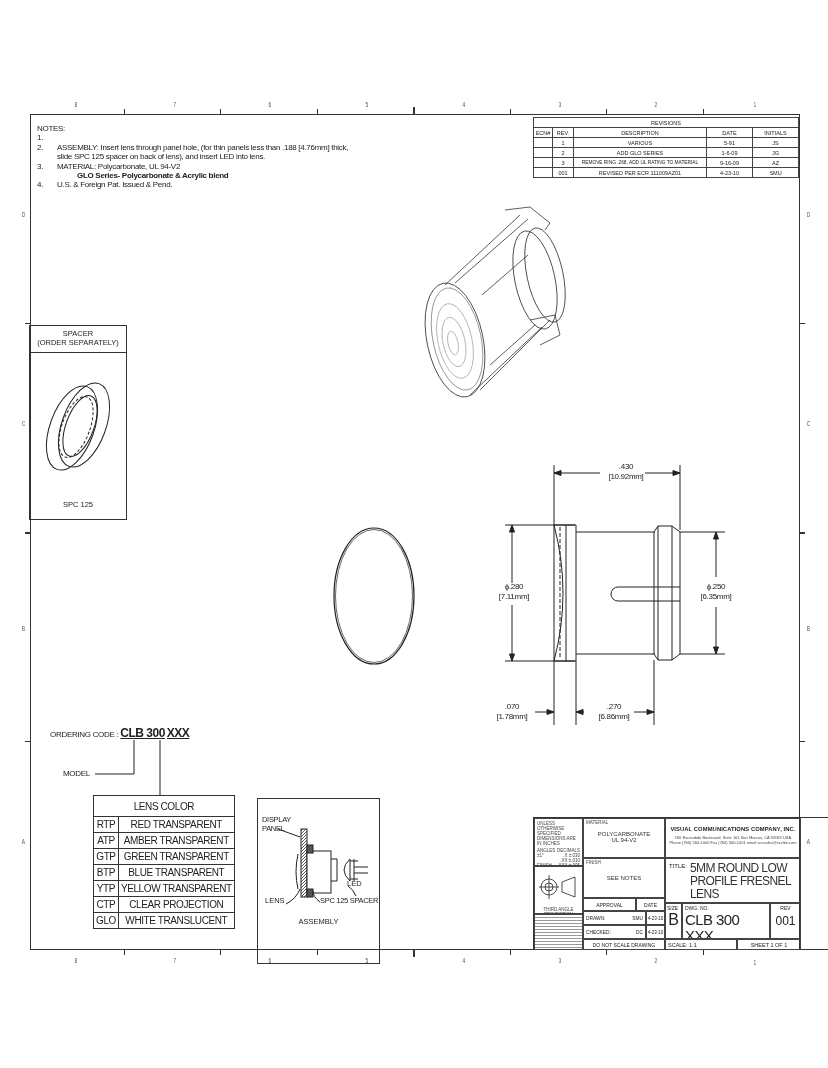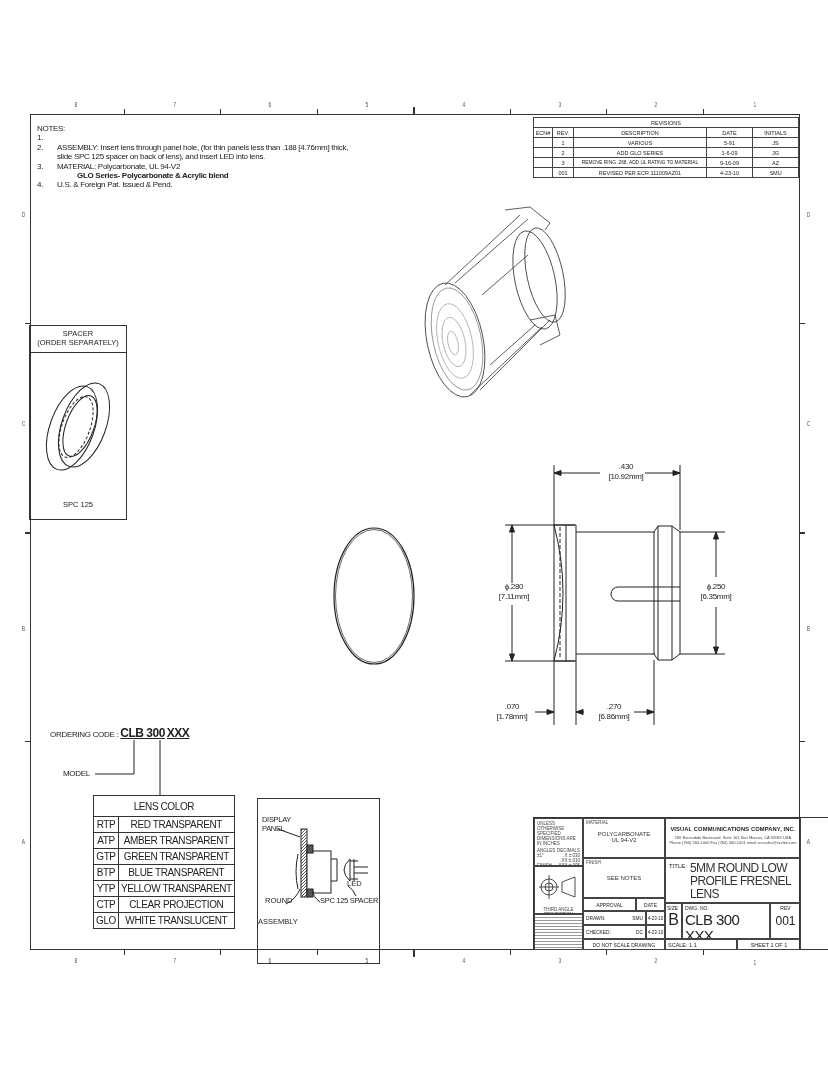--- a/index.html
+++ b/index.html
@@ -329,24 +329,24 @@
       <path d="M92 60 Q80 71 92 82 L92 60"></path>
       <path d="M92 62 L100 62 M92 80 L100 80 M96 60 L96 82"></path>
       <line x1="96" y1="68" x2="110" y2="68"></line>
       <line x1="96" y1="74" x2="110" y2="74"></line>
       <path d="M20 30 L42 38"></path>
       <path d="M28 105 Q38 100 42 90"></path>
       <path d="M62 103 Q55 98 55 92"></path>
       <path d="M90 87 Q95 90 98 97"></path>
     </g>
   </svg>
-  <div class="abs" style="left:7px;top:97px;font-size:7.5px">ROUND</div>
+  <div class="abs" style="left:7px;top:97px;font-size:7.5px">LENS</div>
   <div class="abs" style="left:89px;top:80px;font-size:7.5px">LED</div>
   <div class="abs" style="left:62px;top:97px;font-size:7.5px;letter-spacing:-0.3px">SPC 125 SPACER</div>
-  <div class="abs" style="left:0;top:118px;width:100%;font-size:7.5px">ASSEMBLY</div>
+  <div class="abs" style="left:0;top:118px;width:100%;text-align:center;font-size:7.5px">ASSEMBLY</div>
 </div>
 
 <div class="tb">
 
   <div class="cell" style="left:0;top:0;width:49px;height:48px;padding:2px">
     <div class="tiny">UNLESS OTHERWISE SPECIFIED DIMENSIONS ARE IN INCHES</div>
     <div class="tiny" style="display:flex;justify-content:space-between;margin-top:2px">
         <span>ANGLES</span>
         <span>DECIMALS</span>
       </div>

